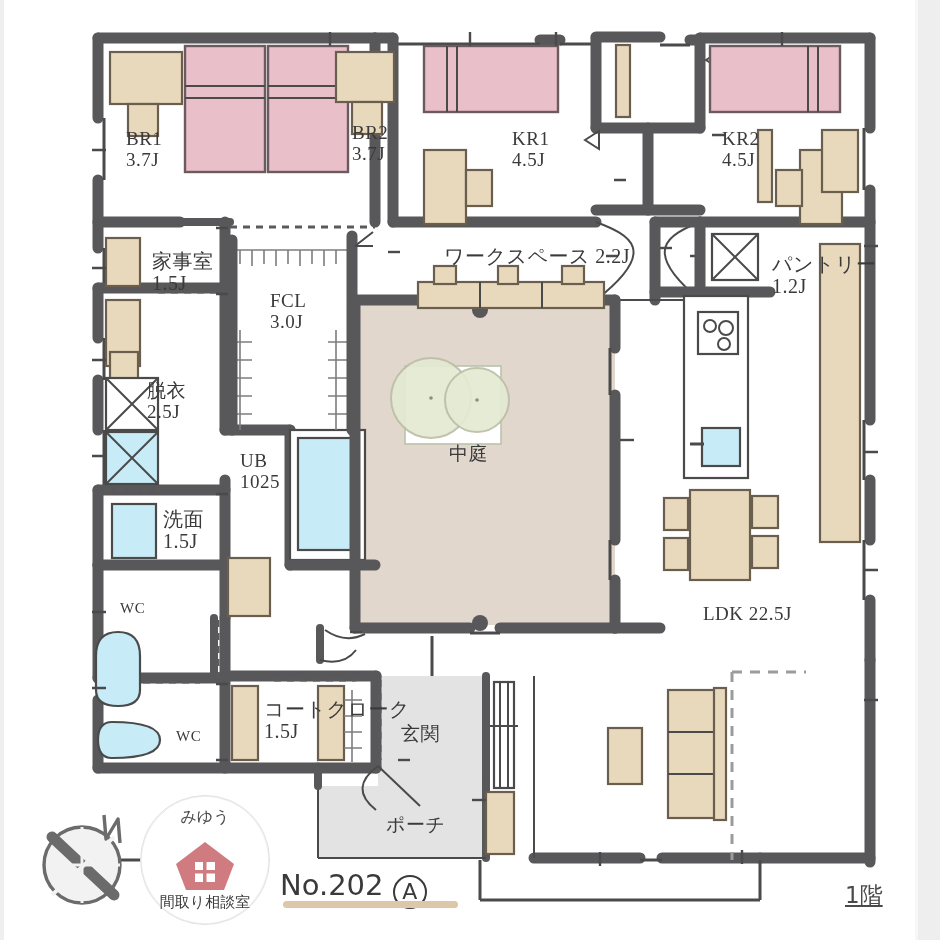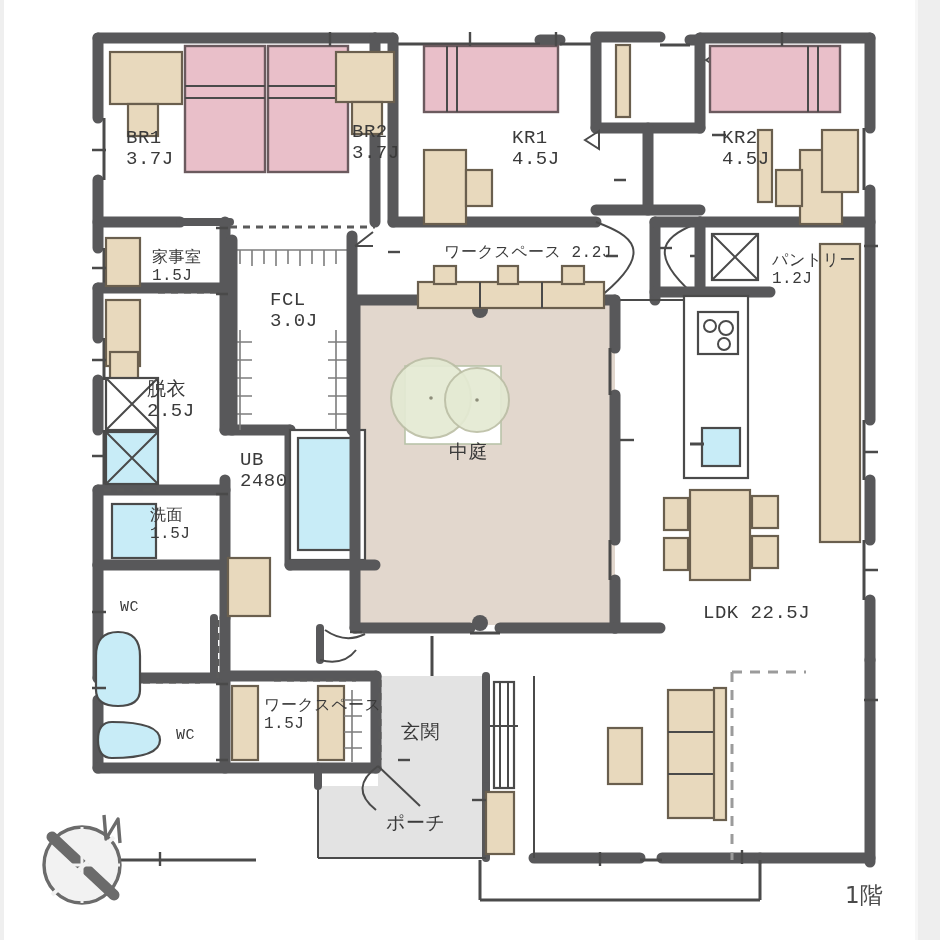--- a/index.html
+++ b/index.html
@@ -8,41 +8,41 @@
   #stage{position:relative;width:940px;height:940px;background:#fff;}
   
   .gutter{position:absolute;top:0;height:940px;background:#efefef;}
   .gutter.left{left:0;width:4px;}
   .gutter.right{right:0;width:22px;background:#eeeeee;}
   .gutter.right2{right:22px;width:3px;background:#f7f7f7;}
 
   svg{position:absolute;left:0;top:0;}
 
   .lbl{position:absolute;color:#3a3a3a;white-space:nowrap;
-       font-family:Liberation Mono, monospace;
+       font-family:Liberation Serif, serif;
        letter-spacing:.5px;}
   .rm{font-size:19px;line-height:1.12;}
   .rm .sz{display:block;}
   .big{font-size:15px;}
-  .sm{font-size:16px;}
+  .sm{font-size:20px;}
 
   
   #logo{position:absolute;left:140px;top:795px;width:128px;height:128px;
         border-radius:50%;background:#fff;border:1.5px solid #e4e0dd;
         box-shadow:0 0 0 1px #f2efec inset;}
   #logo .top{position:absolute;top:11px;width:100%;text-align:center;
              font-size:16px;color:#4a4a4a;}
   #logo .bot{position:absolute;bottom:12px;width:100%;text-align:center;
              font-size:15px;color:#3a3a3a;}
   #logo .house{position:absolute;left:50%;top:44px;transform:translateX(-50%);}
 
   #planno{position:absolute;left:280px;top:868px;font-size:29px;color:#3a3a3a;}
   #planno .ul{position:absolute;left:3px;top:33px;width:175px;height:7px;
               background:#dcc8a8;border-radius:4px;}
-  #floorno{position:absolute;left:845px;top:880px;font-size:23px;color:#4a4a4a;}
+  #floorno{position:absolute;left:845px;top:880px;font-size:23px;color:#4a4a4a;text-decoration:underline;}
 </style>
 </head>
 <body>
 
 <div id="stage">
 
   <div class="gutter left"></div>
   <div class="gutter right2"></div>
   <div class="gutter right"></div>
 
@@ -297,33 +297,33 @@
   <div class="lbl rm sm" style="left:152px;top:250px">
     <span>家事室</span><span class="sz">1.5J</span>
   </div>
   <div class="lbl rm" style="left:270px;top:290px">
     <span>FCL</span><span class="sz">3.0J</span>
   </div>
   <div class="lbl rm" style="left:147px;top:380px">
     <span>脱衣</span><span class="sz">2.5J</span>
   </div>
   <div class="lbl rm" style="left:240px;top:450px">
-    <span>UB</span><span class="sz">2480</span>
-  </div>
-  <div class="lbl rm sm" style="left:150px;top:508px">
+    <span>UB</span><span class="sz">1025</span>
+  </div>
+  <div class="lbl rm sm" style="left:163px;top:508px">
     <span>洗面</span><span class="sz">1.5J</span>
   </div>
   <div class="lbl rm big" style="left:120px;top:600px">
     <span>WC</span>
   </div>
   <div class="lbl rm big" style="left:176px;top:728px">
     <span>WC</span>
   </div>
   <div class="lbl rm sm" style="left:264px;top:698px">
-    <span>ワークスペース</span><span class="sz">1.5J</span>
+    <span>コートクローク</span><span class="sz">1.5J</span>
   </div>
   <div class="lbl rm" style="left:401px;top:723px">
     <span>玄関</span>
   </div>
   <div class="lbl rm" style="left:386px;top:814px">
     <span>ポーチ</span>
   </div>
   <div class="lbl rm" style="left:449px;top:443px">
     <span>中庭</span>
   </div>
@@ -338,17 +338,34 @@
   </div>
 
   <svg width="110" height="110" style="left:30px;top:805px">
     <circle cx="52" cy="60" r="38" fill="#f2f2f2" stroke="#6b6b6b" stroke-width="3.4"></circle>
     <path d="M22 32 L84 90" stroke="#6b6b6b" stroke-width="11" stroke-linecap="round"></path>
     <path d="M84 32 L22 90" stroke="#f2f2f2" stroke-width="4"></path>
     <path d="M16 60 H90 M52 22 V98" stroke="#f2f2f2" stroke-width="3"></path>
     <path d="M74 10 l2 24 l12 -20 l2 24" stroke="#6b6b6b" stroke-width="3.4" fill="none" stroke-linejoin="round"></path>
   </svg>
 
-
+  <div id="logo">
+    <div class="top">みゆう</div>
+    <svg class="house" width="62" height="52">
+      <path d="M31 2 L60 24 L50 50 L12 50 L2 24 Z" fill="#cf7b80"></path>
+      <rect x="21" y="22" width="20" height="20" fill="#ffffff"></rect>
+      <rect x="29" y="22" width="3.5" height="20" fill="#cf7b80"></rect>
+      <rect x="21" y="30" width="20" height="3.5" fill="#cf7b80"></rect>
+    </svg>
+    <div class="bot">間取り相談室</div>
+  </div>
+
+  <div id="planno">
+    <span>No.202</span>
+    <span style="display:inline-block;border:2.4px solid #3a3a3a;border-radius:50%;
+                 width:30px;height:30px;line-height:29px;text-align:center;font-size:22px;
+                 vertical-align:-4px;">A</span>
+    <span class="ul"></span>
+  </div>
 
   <div id="floorno">1階</div>
 
 </div>
 
 </body></html>

